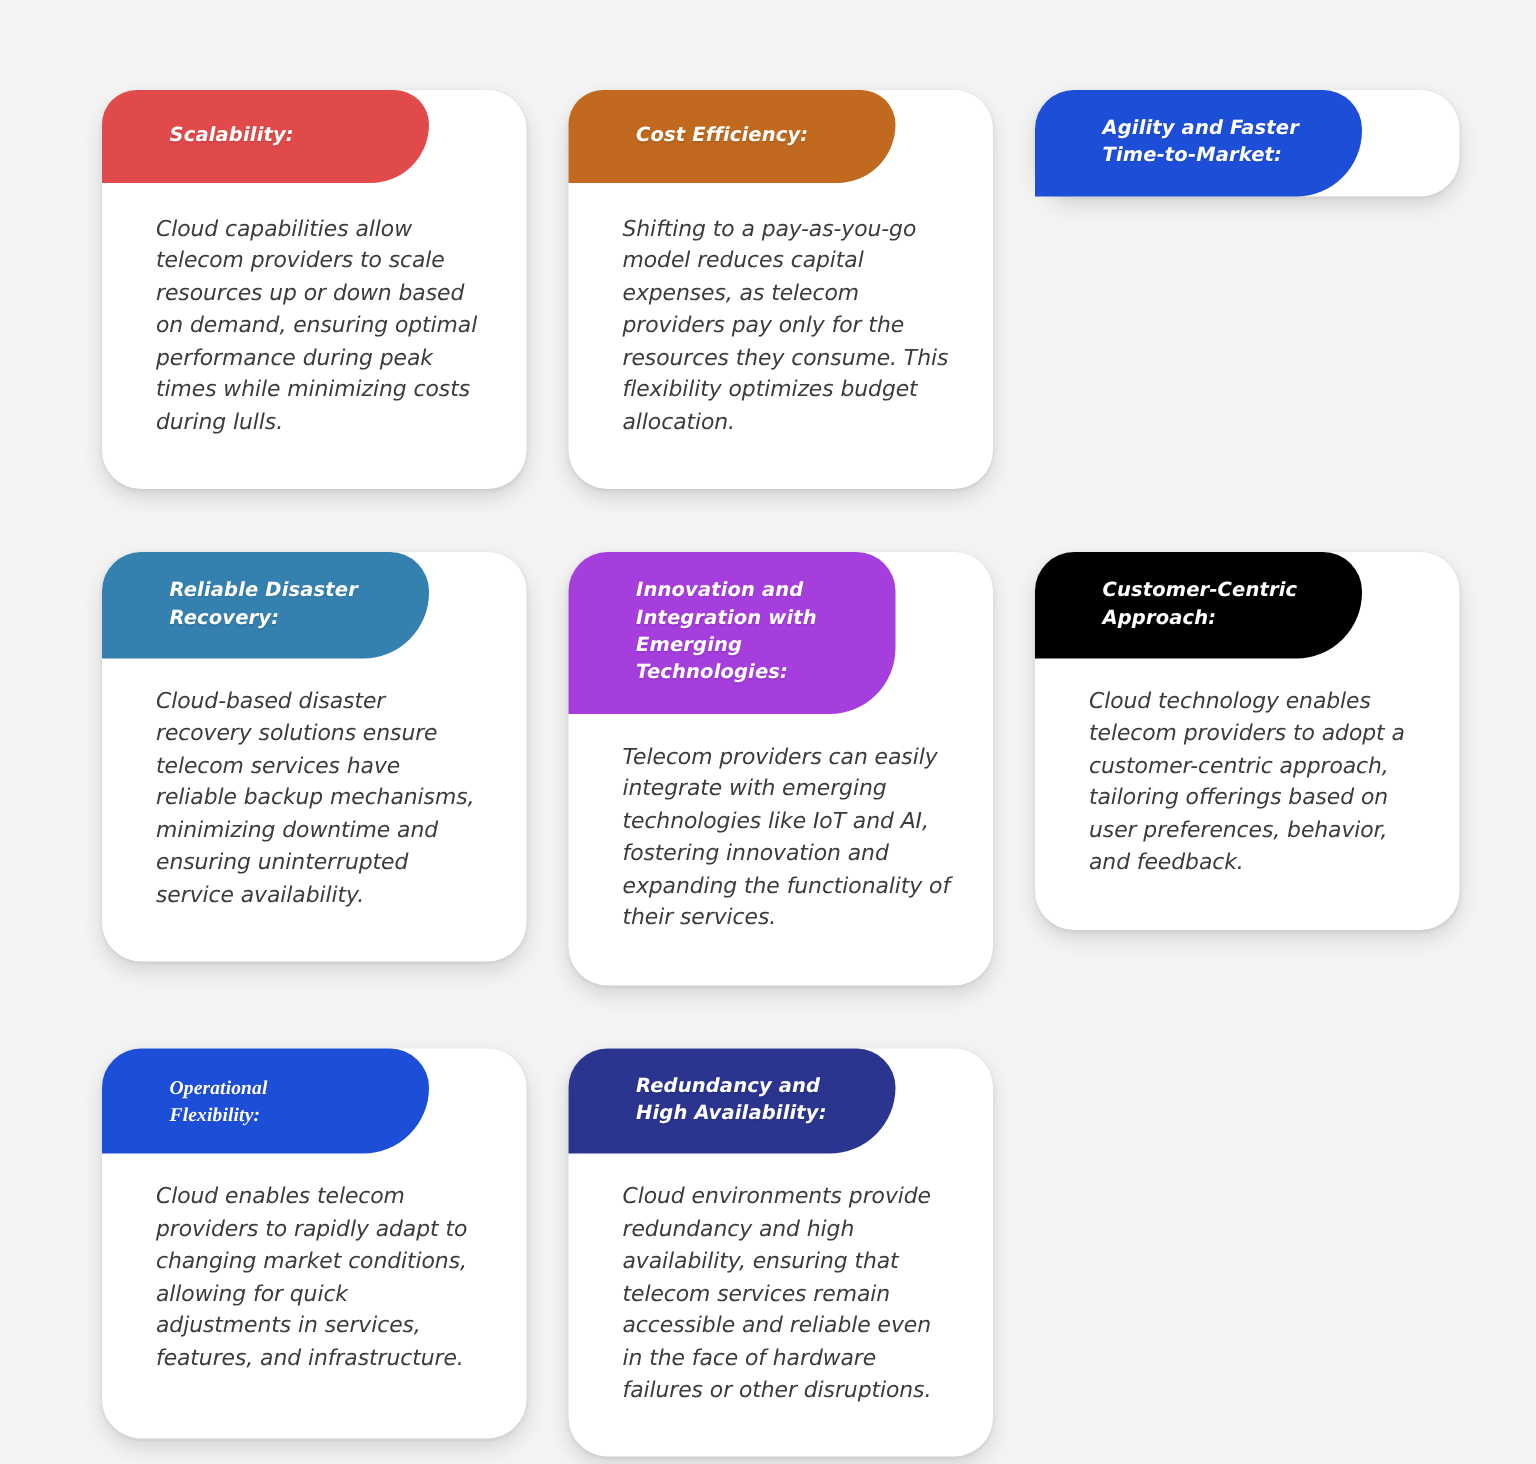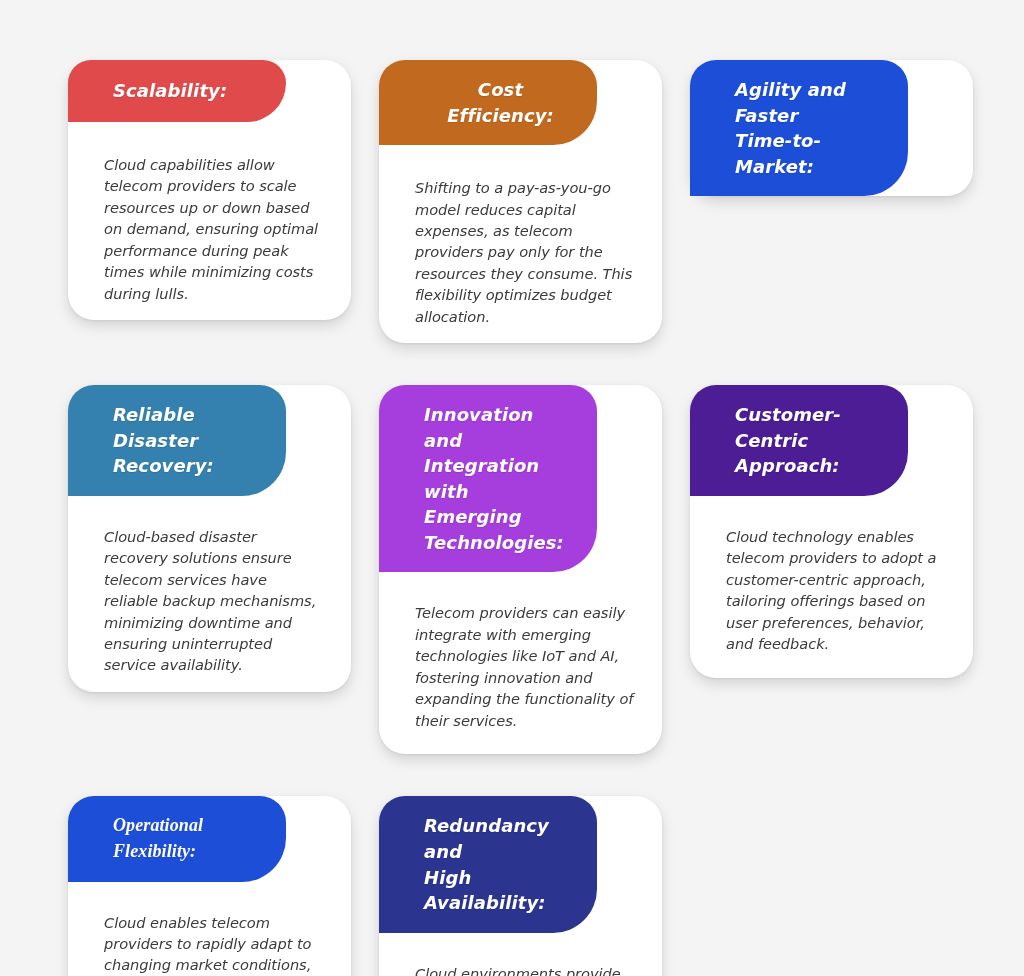--- a/index.html
+++ b/index.html
@@ -52,33 +52,32 @@
     border-radius: 26px 26px 44px 0;
     padding: 17px 20px 17px 45px;
     display: flex;
     align-items: center;
     min-height: 62px;
     z-index: 2;
   }
 
   .card-header-title {
     color: #ffffff;
-    font-size: 18px;
+    font-size: 13px;
     line-height: 1.42;
     font-weight: bold;
     font-style: italic;
     letter-spacing: 0.1px;
     white-space: pre-line;
     text-shadow: 0 1px 1px rgba(0,0,0,0.10);
   }
 
   .card-body {
-    padding: 20px 26px 16px 36px;
+    padding: 20px 26px 34px 36px;
     flex: 1;
-    margin-top: 12px;
   }
 
   .card-body-text {
     color: #3b3b3b;
     font-size: 14.6px;
     line-height: 1.47;
     font-style: italic;
     letter-spacing: -0.05px;
   }
 
@@ -138,21 +137,21 @@
 Integration with
 Emerging
 Technologies:</div>
       </div>
       <div class="card-body">
         <div class="card-body-text">Telecom providers can easily integrate with emerging technologies like IoT and AI, fostering innovation and expanding the functionality of their services.</div>
       </div>
     </div>
 
     <div class="card row2 tall-head">
-      <div class="card-header" style="background-color: #4c1d95;">
+      <div class="card-header" style="background-color: #000000;">
         <div class="card-header-title">Customer-Centric
 Approach:</div>
       </div>
       <div class="card-body">
         <div class="card-body-text">Cloud technology enables telecom providers to adopt a customer-centric approach, tailoring offerings based on user preferences, behavior, and feedback.</div>
       </div>
     </div>
 
     <div class="card row3 tall-head">
       <div class="card-header" style="background-color: #1d4ed8; font-family: Liberation Serif, serif;">

